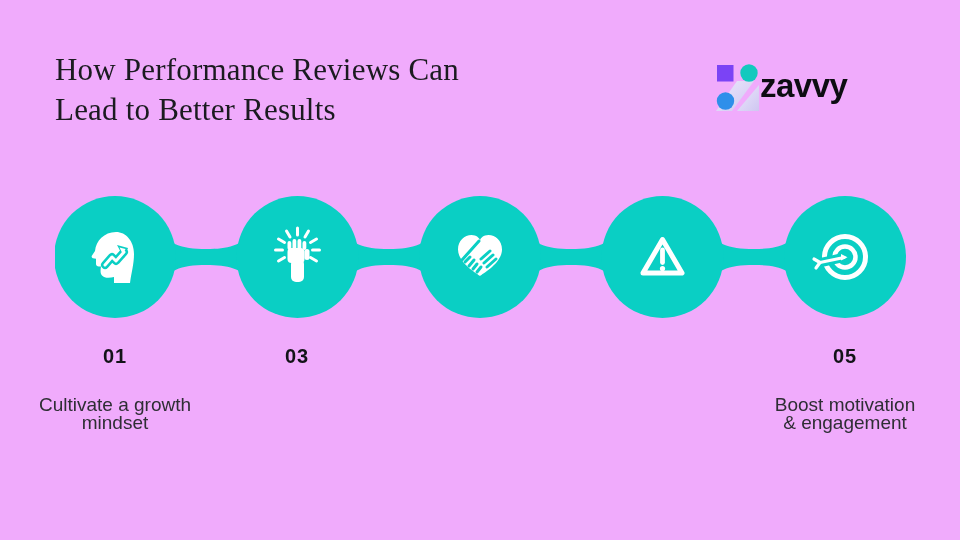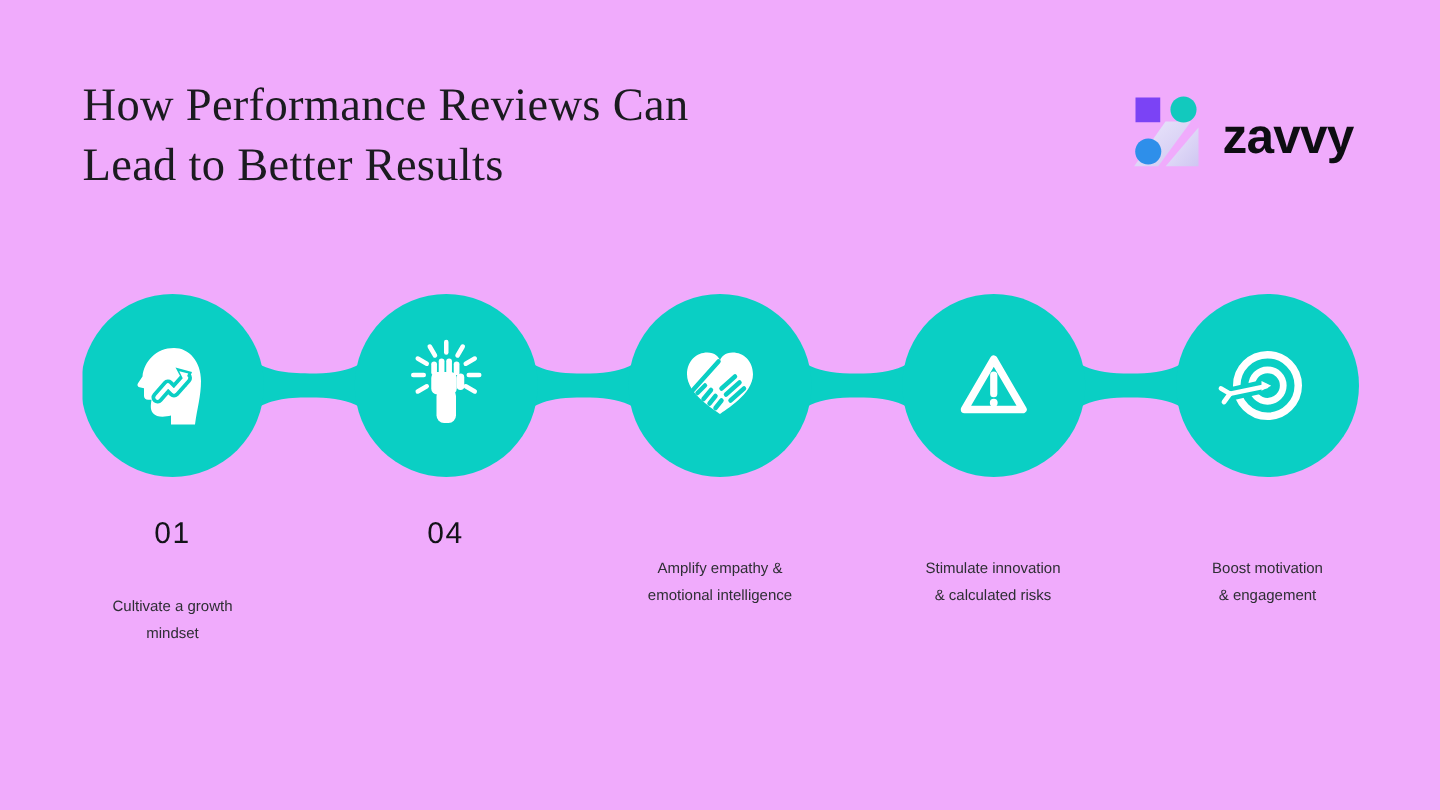--- a/index.html
+++ b/index.html
@@ -12,39 +12,39 @@
   .canvas{position:relative;width:960px;height:540px;background:#f0abfc;}
 
   .title{
     position:absolute;left:55px;top:50px;
     font-family:"Liberation Serif","DejaVu Serif",serif;
     font-size:31px;line-height:40px;font-weight:500;
     color:#1B1B20;white-space:pre-line;letter-spacing:0.2px;
   }
 
   .brand{
-    position:absolute;left:756px;top:63px;
-    display:flex;align-items:flex-end;gap:15px;
+    position:absolute;left:716px;top:63px;
+    display:flex;align-items:center;
   }
   .brand-wordmark{
     font-size:33px;font-weight:700;color:#0D0D12;
     letter-spacing:-0.5px;line-height:1;padding-bottom:4px;
   }
 
   .chain{position:absolute;left:55px;top:196px;}
 
   .step{
     position:absolute;top:344px;width:182px;text-align:center;
   }
   .step-number{
-    font-size:20px;font-weight:400;color:#131318;
+    font-size:20px;font-weight:700;color:#131318;
     line-height:25px;letter-spacing:1px;
   }
   .step-label{
-    margin-top:27px;font-size:10px;line-height:18px;
+    margin-top:27px;font-size:19px;line-height:18px;
     color:#2E2E34;white-space:pre-line;
   }
   .s1{left:24px;}  
   .s2{left:206px;} 
   .s3{left:389px;} 
   .s4{left:571px;} 
   .s5{left:754px;} 
 </style>
 </head>
 <body>
@@ -148,28 +148,25 @@
       <line x1="-25" y1="5.5" x2="-29" y2="11" stroke="#FFFFFF" stroke-width="3.2" stroke-linecap="round"></line>
     </g>
   </svg>
 
   <div class="step s1">
     <div class="step-number">01</div>
     <div class="step-label">Cultivate a growth
 mindset</div>
   </div>
   <div class="step s2">
-    <div class="step-number">04</div>
+    <div class="step-number">03</div>
   </div>
   <div class="step s3">
-    <div class="step-label">Amplify empathy &amp;
-emotional intelligence</div>
   </div>
   <div class="step s4">
-    <div class="step-label">Stimulate innovation
-&amp; calculated risks</div>
   </div>
   <div class="step s5">
+    <div class="step-number">05</div>
     <div class="step-label">Boost motivation
 &amp; engagement</div>
   </div>
 
 </div>
 
 </body></html>

